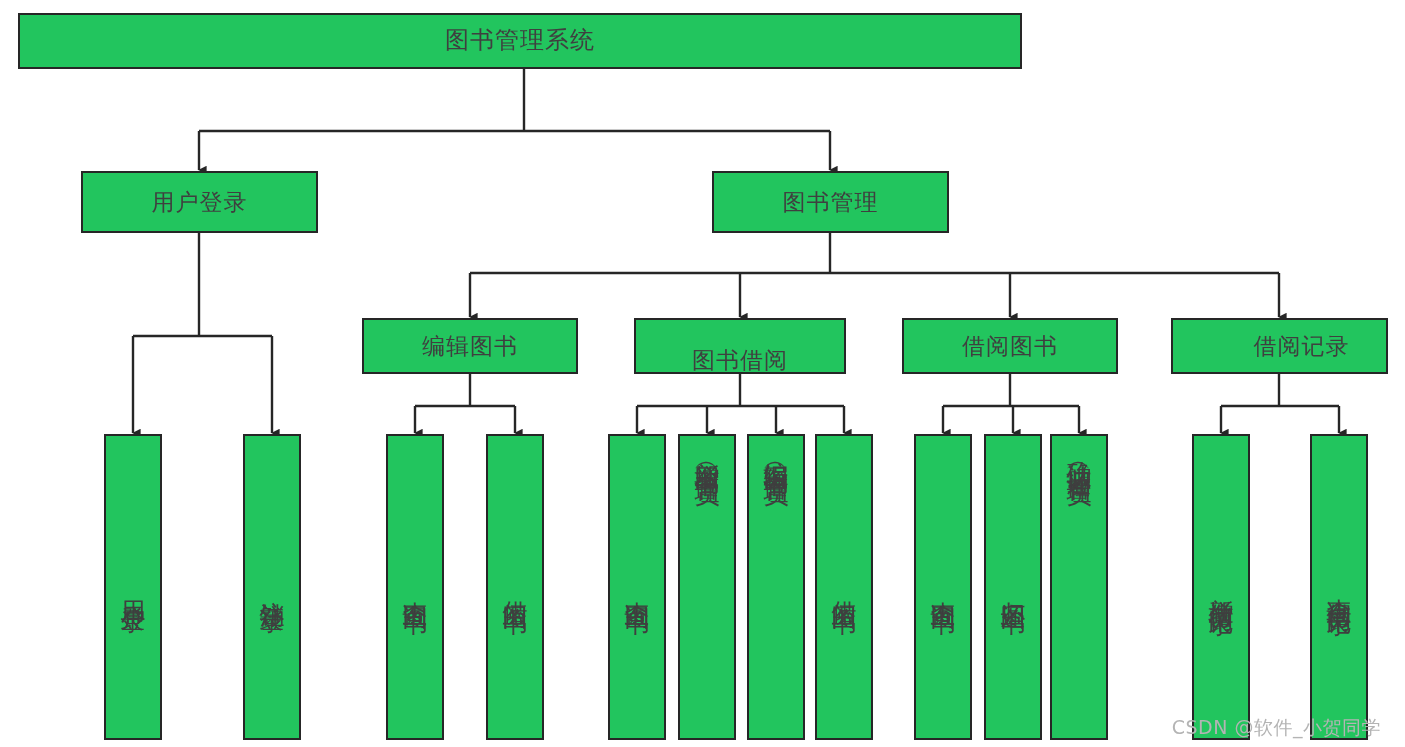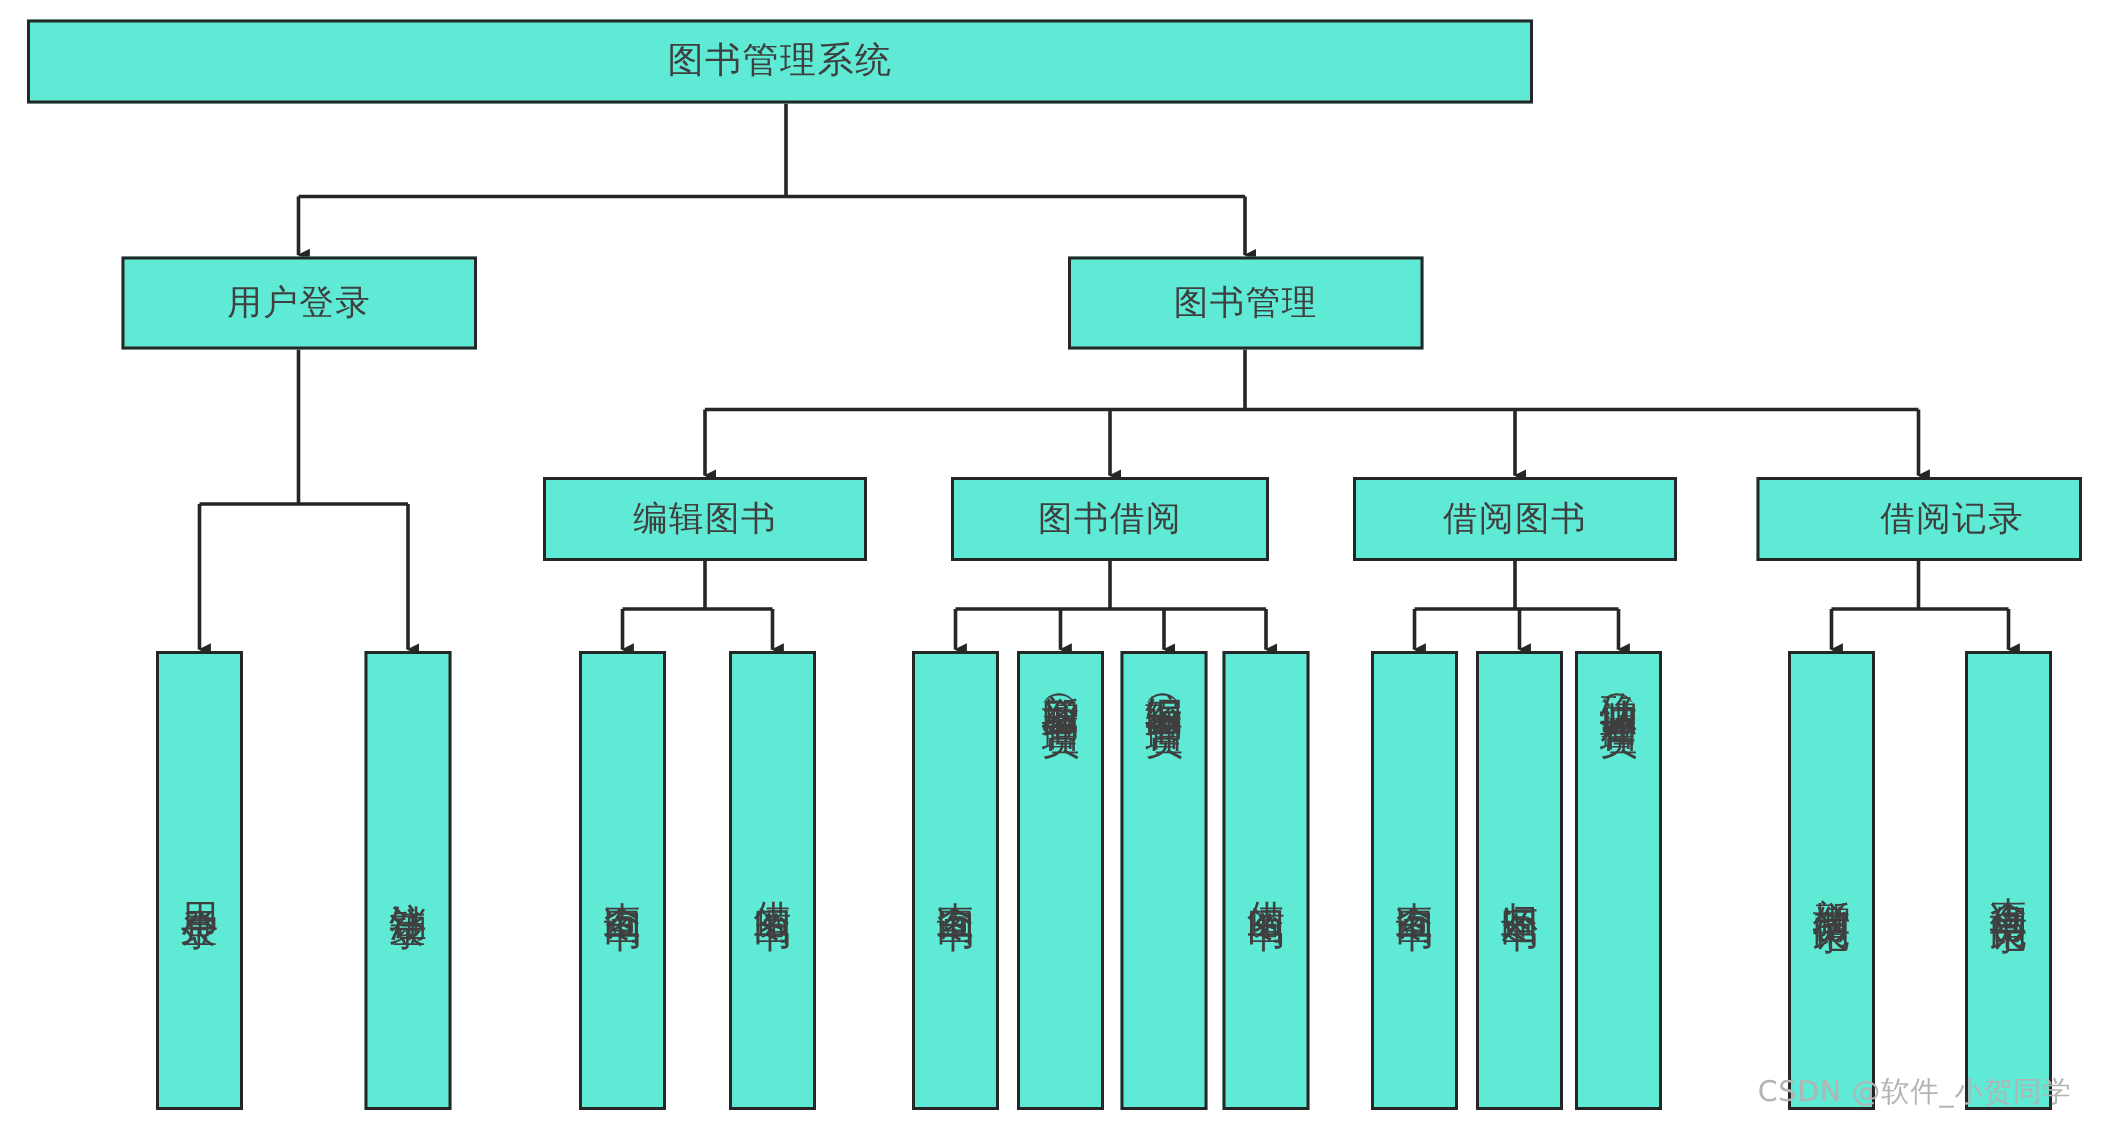--- a/index.html
+++ b/index.html
@@ -22,21 +22,21 @@
     position: absolute;
     left: 0;
     top: 0;
     width: 1405px;
     height: 747px;
     pointer-events: none;
   }
   .node {
     position: absolute;
     box-sizing: border-box;
-    background: #5eead4;
+    background: #22c55e;
     border: 2px solid #262626;
     display: flex;
     align-items: center;
     justify-content: center;
     z-index: 2;
   }
   .node .node-label {
     color: #3f3f3f;
     letter-spacing: 1px;
     white-space: nowrap;
@@ -135,21 +135,21 @@
       </div>
       <div class="node horiz" style="left: 81px; top: 171px; width: 237px; height: 62px;">
         <span class="node-label">用户登录</span>
       </div>
       <div class="node horiz" style="left: 712px; top: 171px; width: 237px; height: 62px;">
         <span class="node-label">图书管理</span>
       </div>
       <div class="node horiz" style="left: 362px; top: 318px; width: 216px; height: 56px;">
         <span class="node-label">编辑图书</span>
       </div>
-      <div class="node horiz" style="left: 634px; top: 318px; width: 212px; height: 56px;">
+      <div class="node horiz" style="left: 634px; top: 318px; width: 212px; height: 56px; align-items: flex-end;">
         <span class="node-label">图书借阅</span>
       </div>
       <div class="node horiz" style="left: 902px; top: 318px; width: 216px; height: 56px;">
         <span class="node-label">借阅图书</span>
       </div>
       <div class="node horiz" style="left: 1171px; top: 318px; width: 217px; height: 56px; padding-left: 44px;">
         <span class="node-label">借阅记录</span>
       </div>
       <div class="node vert centered" style="left: 104px; top: 434px; width: 58px; height: 306px;">
         <span class="node-label">用户登录</span>

